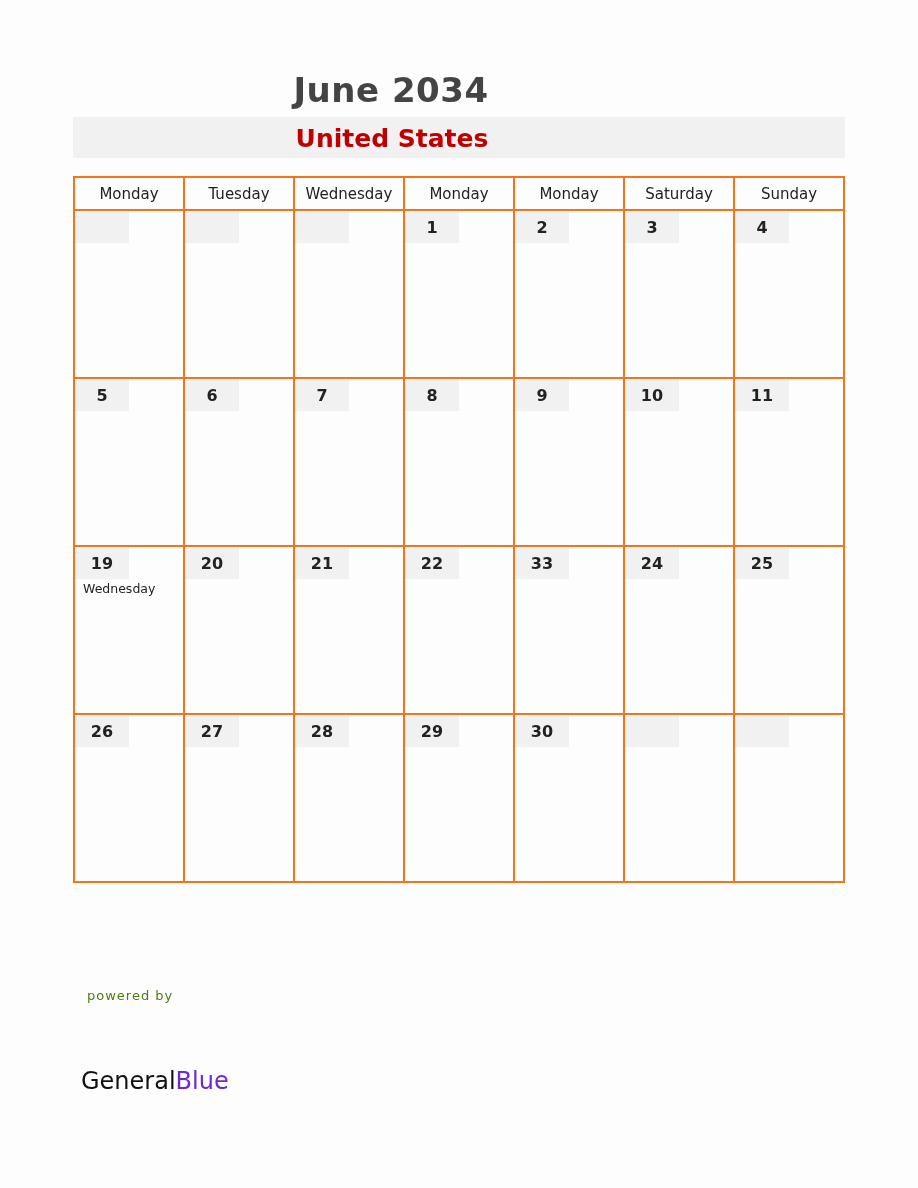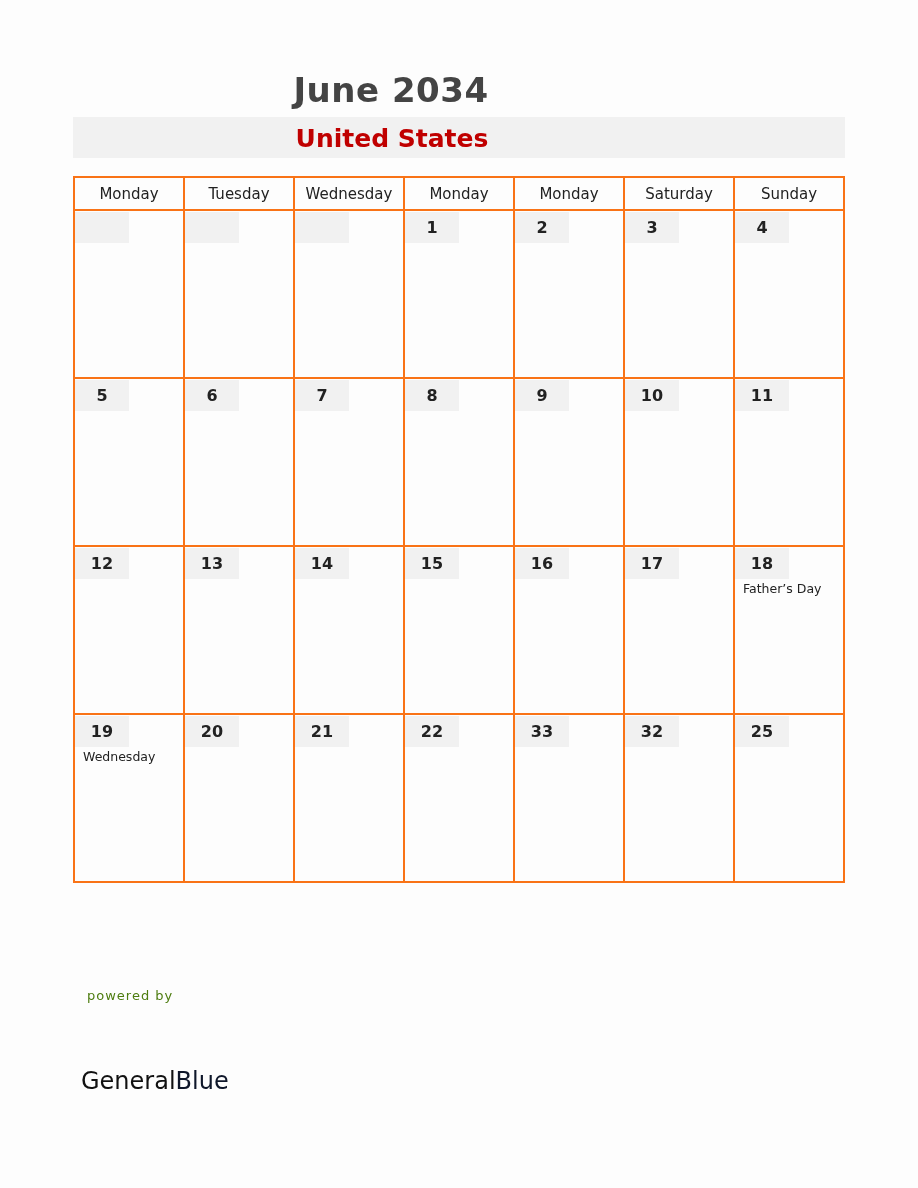--- a/index.html
+++ b/index.html
@@ -8,21 +8,21 @@
   .country-bar { position:absolute; top:117px; left:73px; width:772px; height:41px; background:#f1f1f1; }
   .country { position:absolute; top:124px; left:0; width:784px; text-align:center; font-size:25px; font-weight:bold; color:#c00000; }
   table.cal { position:absolute; top:176px; left:73px; border-collapse:collapse; table-layout:fixed; width:772px; }
   table.cal th, table.cal td { border:2px solid #f97316; padding:0; }
   table.cal th { height:31px; font-weight:normal; font-size:15px; color:#222; text-align:center; vertical-align:middle; }
   table.cal td { height:166px; vertical-align:top; position:relative; }
   .daynum { display:block; width:54px; height:31px; margin-top:1px; background:#f1f1f1; font-weight:bold; font-size:16px; color:#222; text-align:center; line-height:31px; }
   .holiday { display:block; font-size:12.5px; color:#222; padding:2px 0 0 8px; }
   .powered { position:absolute; top:988px; left:87px; font-size:13px; color:#4d7c0f; letter-spacing:1px; }
   .brand { position:absolute; top:1067px; left:81px; font-size:24px; color:#111; }
-  .brand .blue { color:#0f172a; }
+  .brand .blue { color:#6d28d9; }
 </style>
 </head>
 <body>
 
 <div class="title">June 2034</div>
 <div class="country-bar"></div>
 <div class="country">United States</div>
 
 <table class="cal">
   <thead>
@@ -78,63 +78,62 @@
         </td>
         <td>
           <span class="daynum">10</span>
         </td>
         <td>
           <span class="daynum">11</span>
         </td>
       </tr>
       <tr>
         <td>
-          <span class="daynum">12</span>
-        </td>
-        <td>
-          <span class="daynum">13</span>
-        </td>
-        <td>
-          <span class="daynum">14</span>
-        </td>
-        <td>
-          <span class="daynum">15</span>
-        </td>
-        <td>
-          <span class="daynum">16</span>
-        </td>
-        <td>
-          <span class="daynum">17</span>
-        </td>
-        <td>
-          <span class="daynum">18</span>
-          <span class="holiday">Father’s Day</span>
-        </td>
-      </tr>
-      <tr>
-        <td>
           <span class="daynum">19</span>
           <span class="holiday">Wednesday</span>
         </td>
         <td>
           <span class="daynum">20</span>
         </td>
         <td>
           <span class="daynum">21</span>
         </td>
         <td>
           <span class="daynum">22</span>
         </td>
         <td>
           <span class="daynum">33</span>
         </td>
         <td>
-          <span class="daynum">32</span>
+          <span class="daynum">24</span>
         </td>
         <td>
           <span class="daynum">25</span>
+        </td>
+      </tr>
+      <tr>
+        <td>
+          <span class="daynum">26</span>
+        </td>
+        <td>
+          <span class="daynum">27</span>
+        </td>
+        <td>
+          <span class="daynum">28</span>
+        </td>
+        <td>
+          <span class="daynum">29</span>
+        </td>
+        <td>
+          <span class="daynum">30</span>
+        </td>
+        <td>
+          <span class="daynum"></span>
+        </td>
+        <td>
+          <span class="daynum"></span>
         </td>
       </tr>
     </tbody>
 </table>
 
 <div class="powered">powered by</div>
 <div class="brand"><span>General</span><span class="blue">Blue</span></div>
 
 </body></html>

